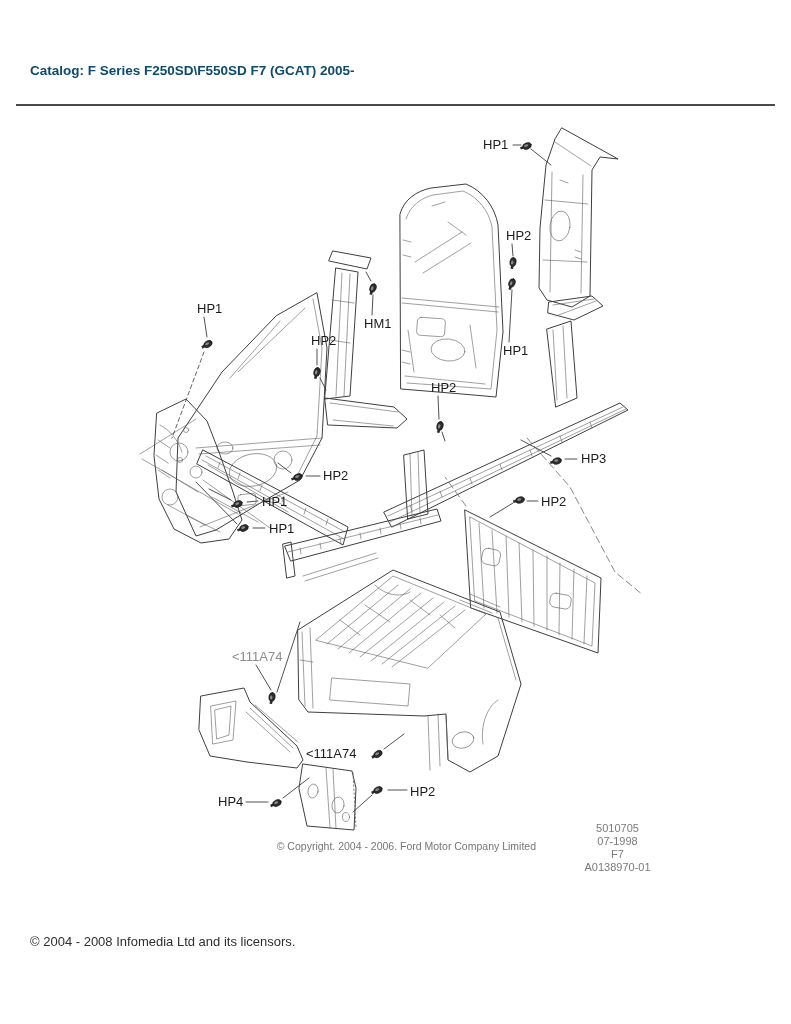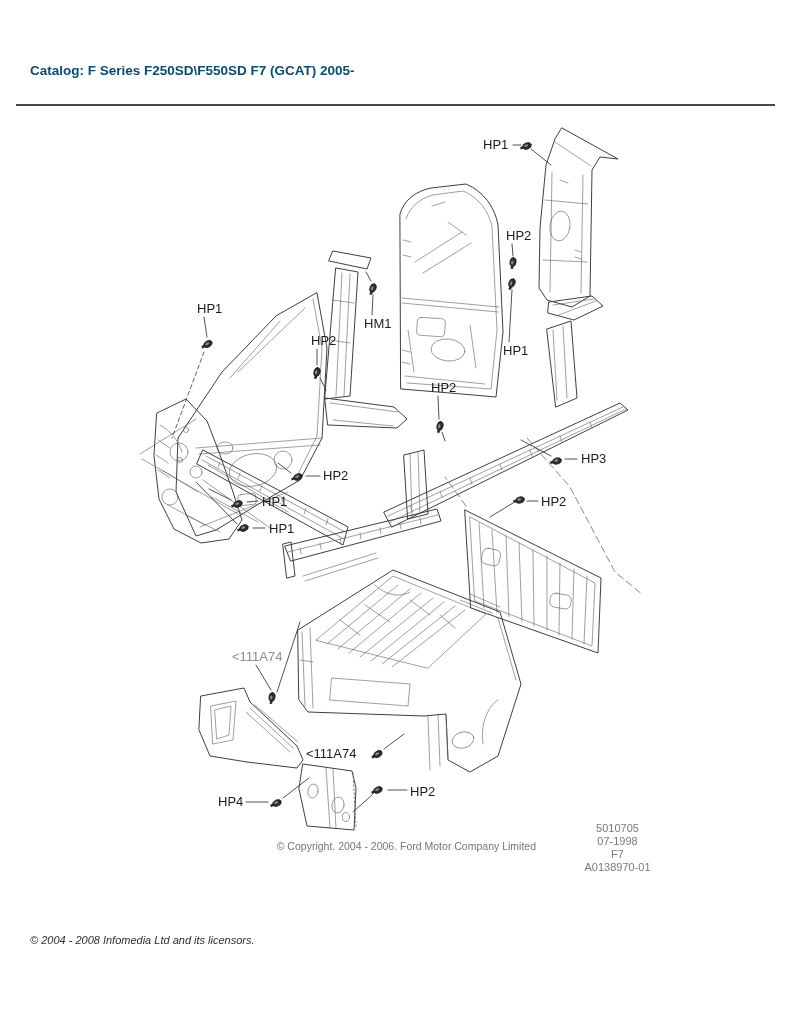--- a/index.html
+++ b/index.html
@@ -18,21 +18,21 @@
   #callout-layer text.muted{fill:#8d8d8d;}
   #callout-layer polyline.lead{fill:none;stroke:#3d3d3d;stroke-width:0.9;stroke-linecap:round;}
   #callout-layer polyline.dash{stroke-dasharray:4 3;stroke-width:0.8;}
   #callout-layer .plug-body{fill:#2d2d2d;stroke:#111;stroke-width:0.6;}
   #callout-layer .plug-hi{fill:#8a8a8a;stroke:none;}
   #callout-layer .plug-stem{fill:#2d2d2d;stroke:none;}
   .stamp{position:absolute;left:575px;top:822px;width:85px;text-align:center;
          font-size:11px;line-height:13px;color:#7a7a7a;}
   .dcopy{position:absolute;left:270px;top:840px;width:266px;text-align:right;
          font-size:10.5px;color:#767676;}
-  .foot{position:absolute;left:30px;top:934px;font-size:11px;color:#2e2e2e;font-style:italic;}
+  .foot{position:absolute;left:30px;top:934px;font-size:13px;color:#2e2e2e;}
 </style>
 </head>
 <body>
 
 <div class="page">
 
   <div class="hdr">
     <div>Catalog: F Series F250SD\F550SD F7 (GCAT) 2005-</div>
   </div>
 

